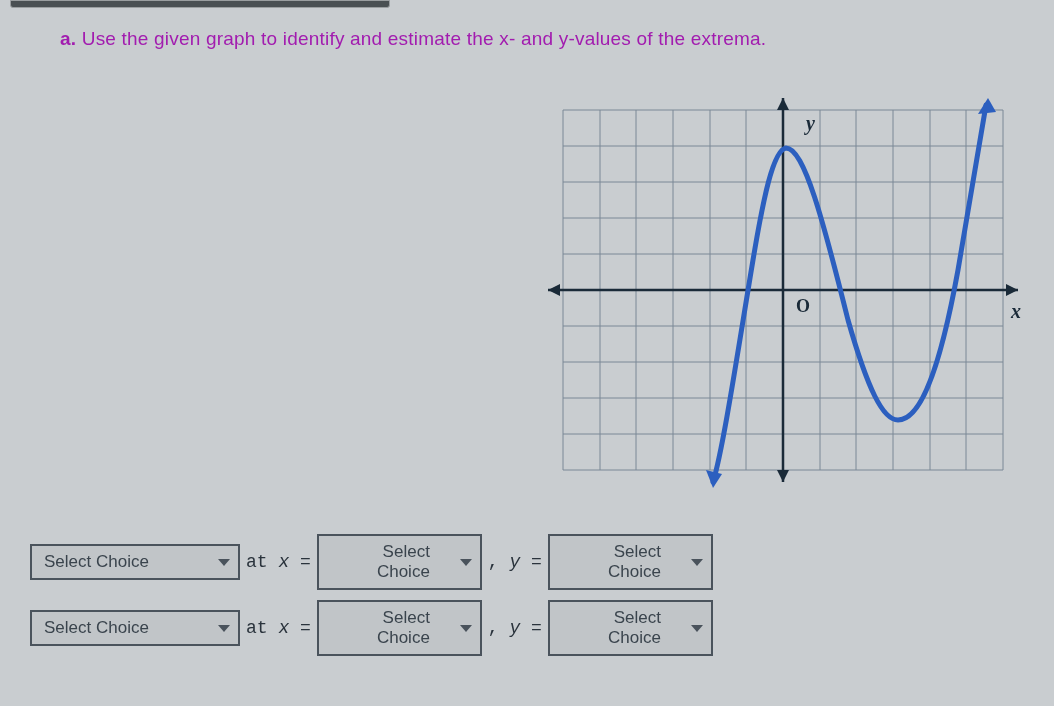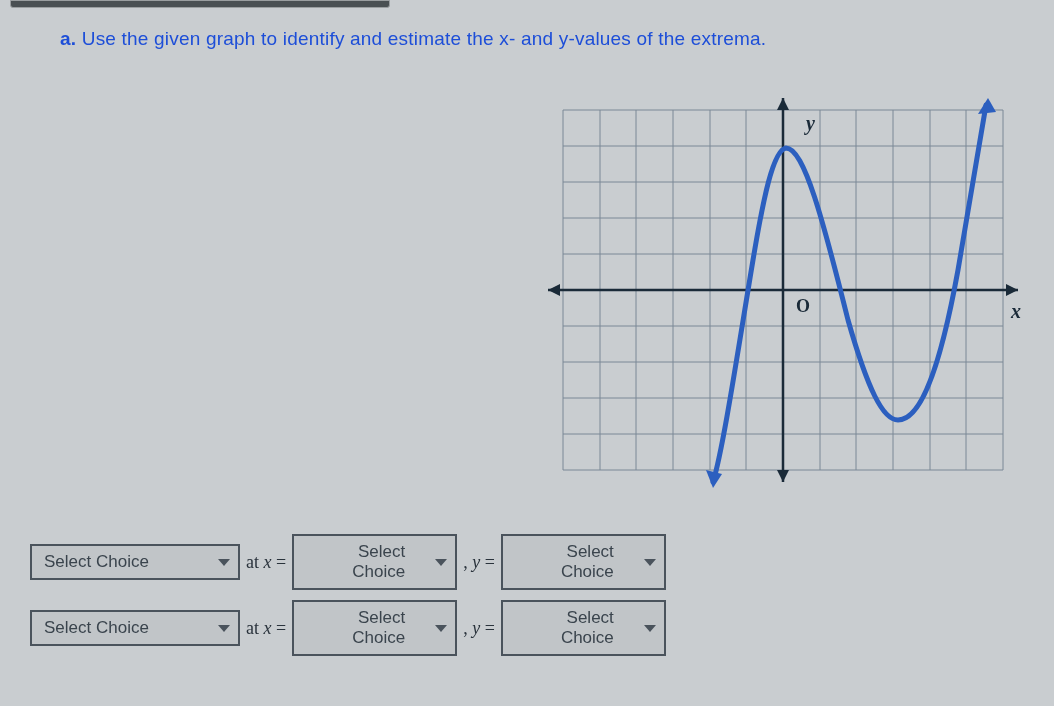--- a/index.html
+++ b/index.html
@@ -16,21 +16,21 @@
     height: 8px;
     background: #4a5053;
     border-radius: 0 0 3px 3px;
     margin-left: 10px;
     border: 1px solid #9a9ea0;
   }
   .content {
     padding: 20px 40px 0 60px;
   }
   .prompt {
-    color: #1d4ed8;
+    color: #a21caf;
     font-size: 19px;
     letter-spacing: 0.2px;
   }
   .prompt .label {
     font-weight: bold;
   }
   .graph-area {
     position: absolute;
     right: 26px;
     top: 90px;
@@ -66,21 +66,21 @@
   .select.med { width: 165px; }
   .chev {
     width: 0; height: 0;
     border-left: 6px solid transparent;
     border-right: 6px solid transparent;
     border-top: 7px solid #4a535c;
   }
   .mathtext {
     color: #2a333c;
     font-size: 18px;
-    font-family: Liberation Serif, serif;
+    font-family: Liberation Mono, monospace;
   }
   .mathtext .var { font-style: italic; }
 </style>
 </head>
 <body>
 
 <div class="top-bar"></div>
 
 <div class="content">
   <p class="prompt">

